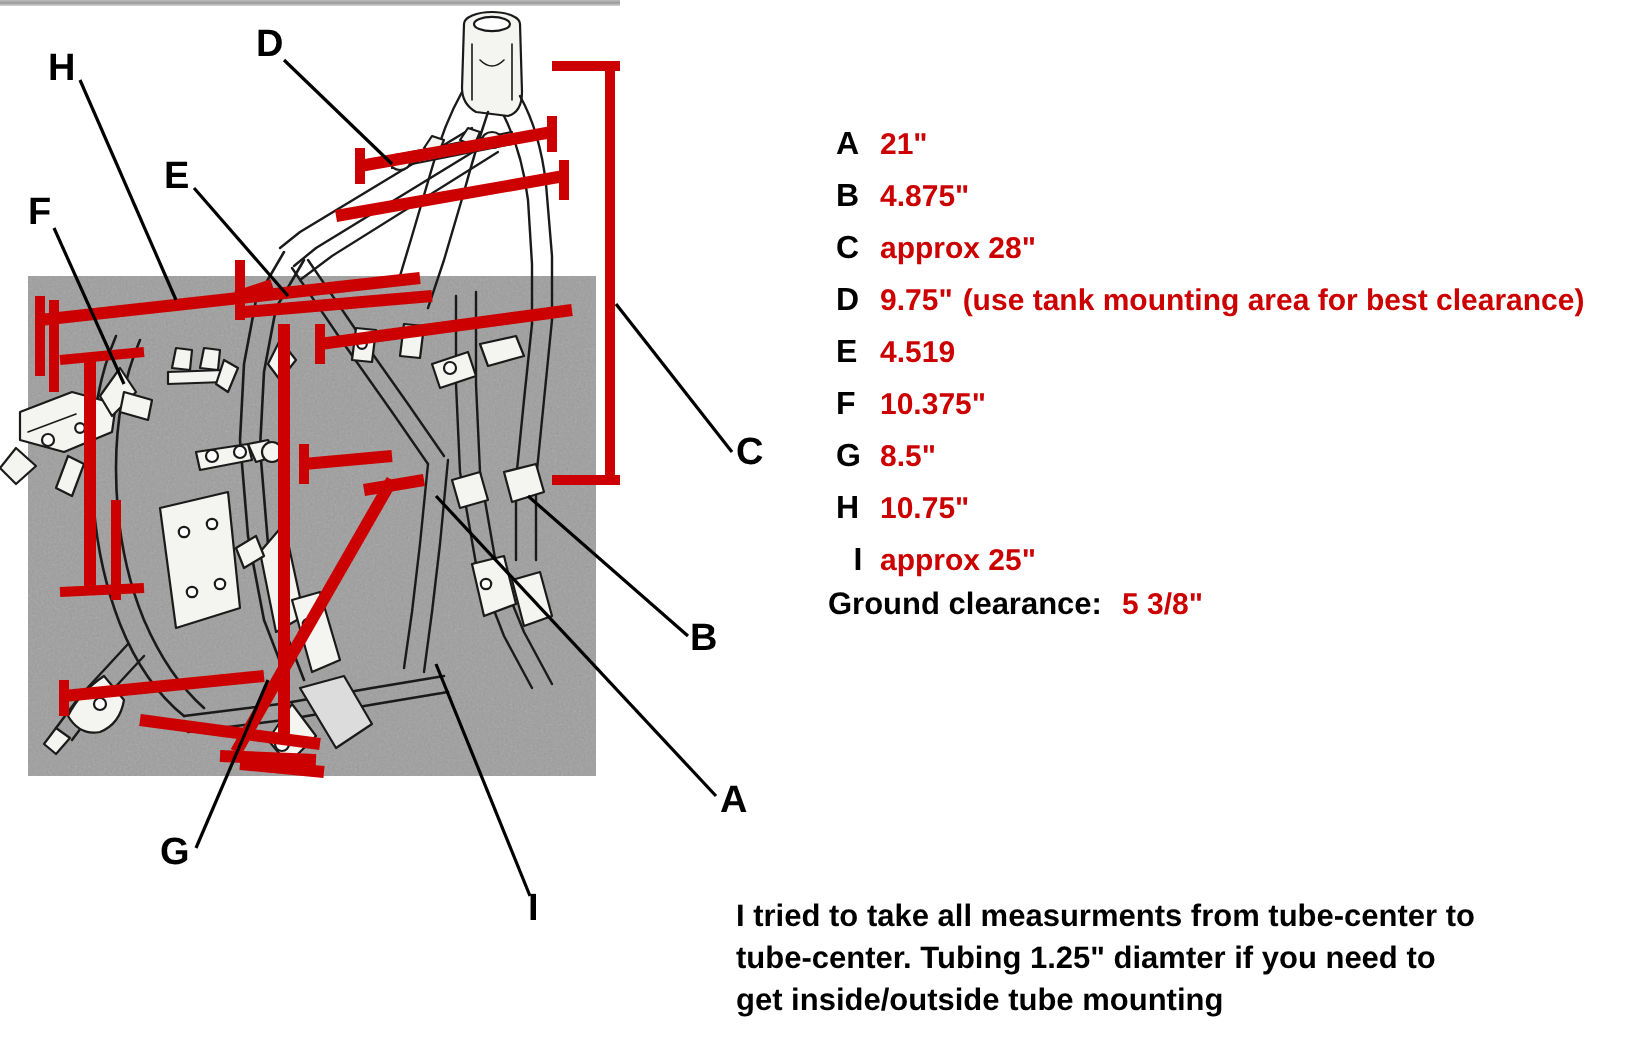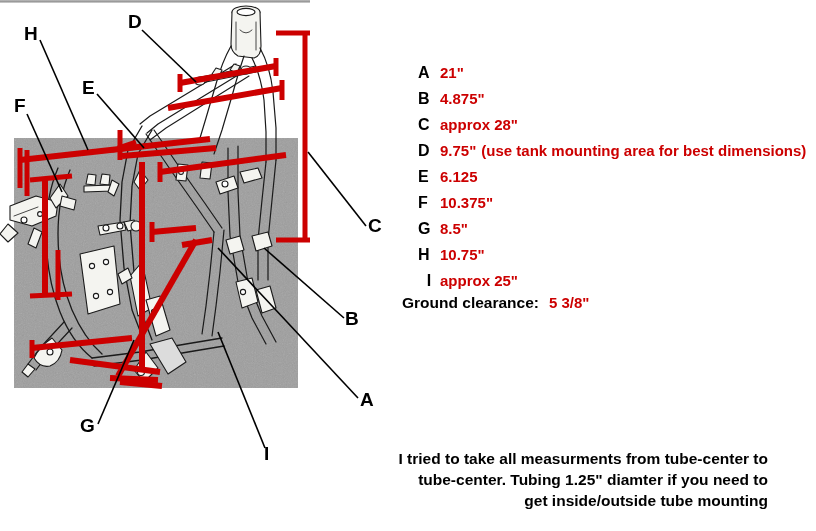--- a/index.html
+++ b/index.html
@@ -62,21 +62,21 @@
   .dim-letter.narrow { text-align: center; }
   .dim-value {
     font-weight: bold;
     font-size: 15px;
     color: #cc0000;
     white-space: nowrap;
   }
 
   .ground-row {
     position: absolute;
-    left: 402px;
+    left: 414px;
     top: 294px;
     display: flex;
     align-items: baseline;
   }
   .ground-label {
     font-size: 15.5px;
     font-weight: bold;
     color: #000000;
   }
   .ground-value {
@@ -89,21 +89,20 @@
   
   .footer-note {
     position: absolute;
     left: 368px;
     top: 448px;
     width: 400px;
     font-size: 15.5px;
     font-weight: bold;
     line-height: 21px;
     color: #000000;
-    text-align: right;
   }
   .footer-note div { white-space: nowrap; }
 
   
   text.lbl {
     font-family: "Liberation Sans", sans-serif;
     font-weight: bold;
     font-size: 19px;
     fill: #000000;
   }
@@ -360,26 +359,26 @@
     </div>
 
     <div class="dim-row">
       <span class="dim-letter">C</span>
       <span class="dim-value">approx 28"</span>
     </div>
 
     <div class="dim-row">
       <span class="dim-letter">D</span>
       <span class="dim-value">9.75"</span>
-      <span class="dim-value note" style="margin-left:5px;">(use tank mounting area for best dimensions)</span>
+      <span class="dim-value note" style="margin-left:5px;">(use tank mounting area for best clearance)</span>
     </div>
 
     <div class="dim-row">
       <span class="dim-letter">E</span>
-      <span class="dim-value">6.125</span>
+      <span class="dim-value">4.519</span>
     </div>
 
     <div class="dim-row">
       <span class="dim-letter">F</span>
       <span class="dim-value">10.375"</span>
     </div>
 
     <div class="dim-row">
       <span class="dim-letter">G</span>
       <span class="dim-value">8.5"</span>

